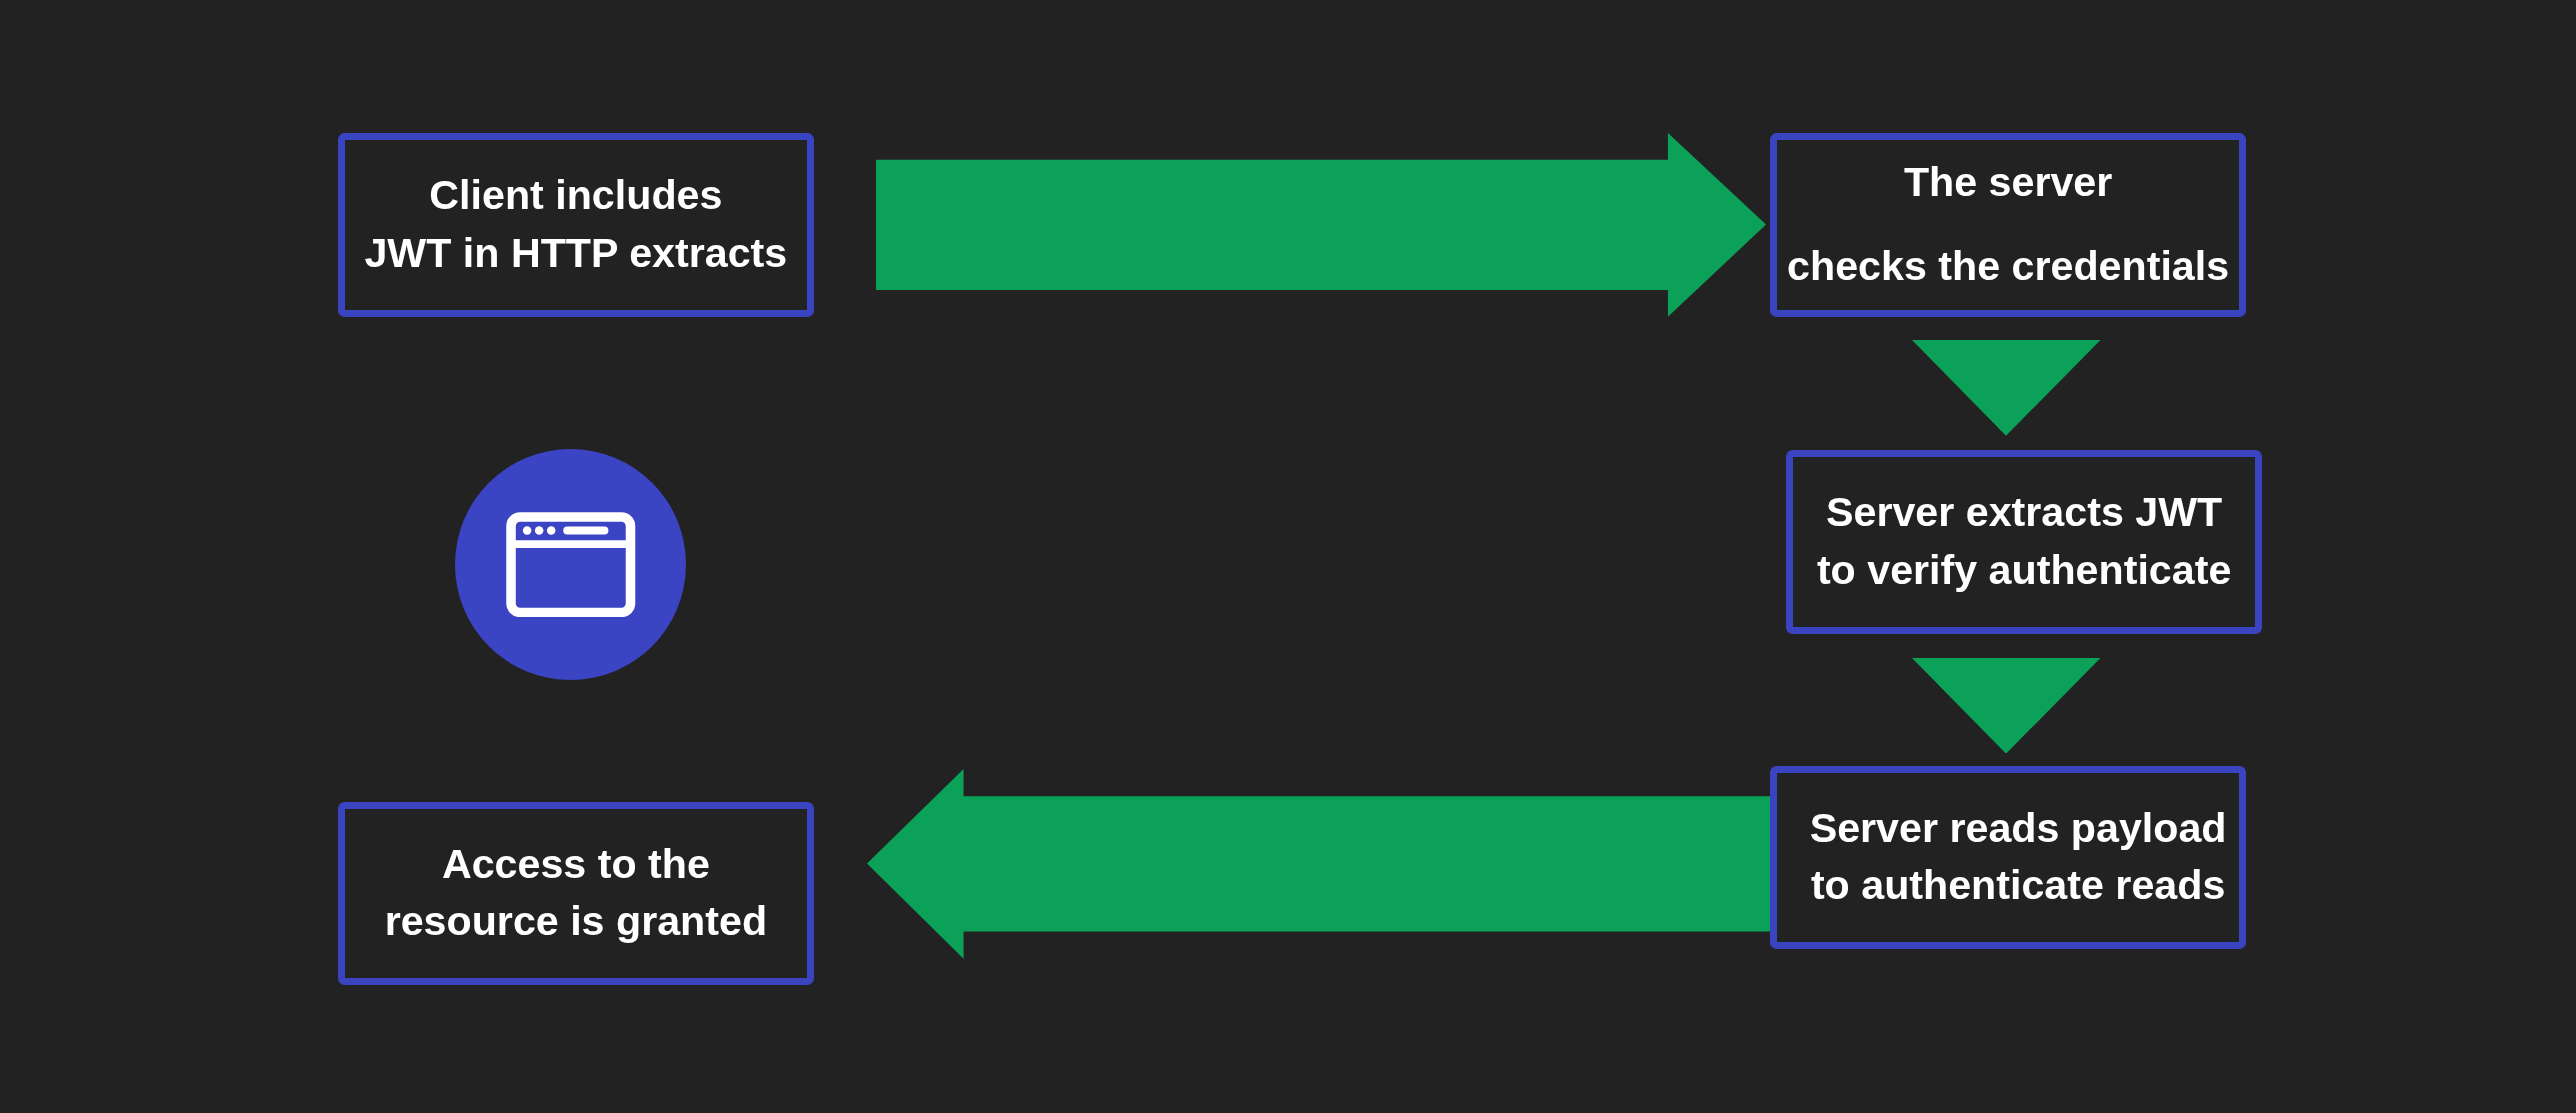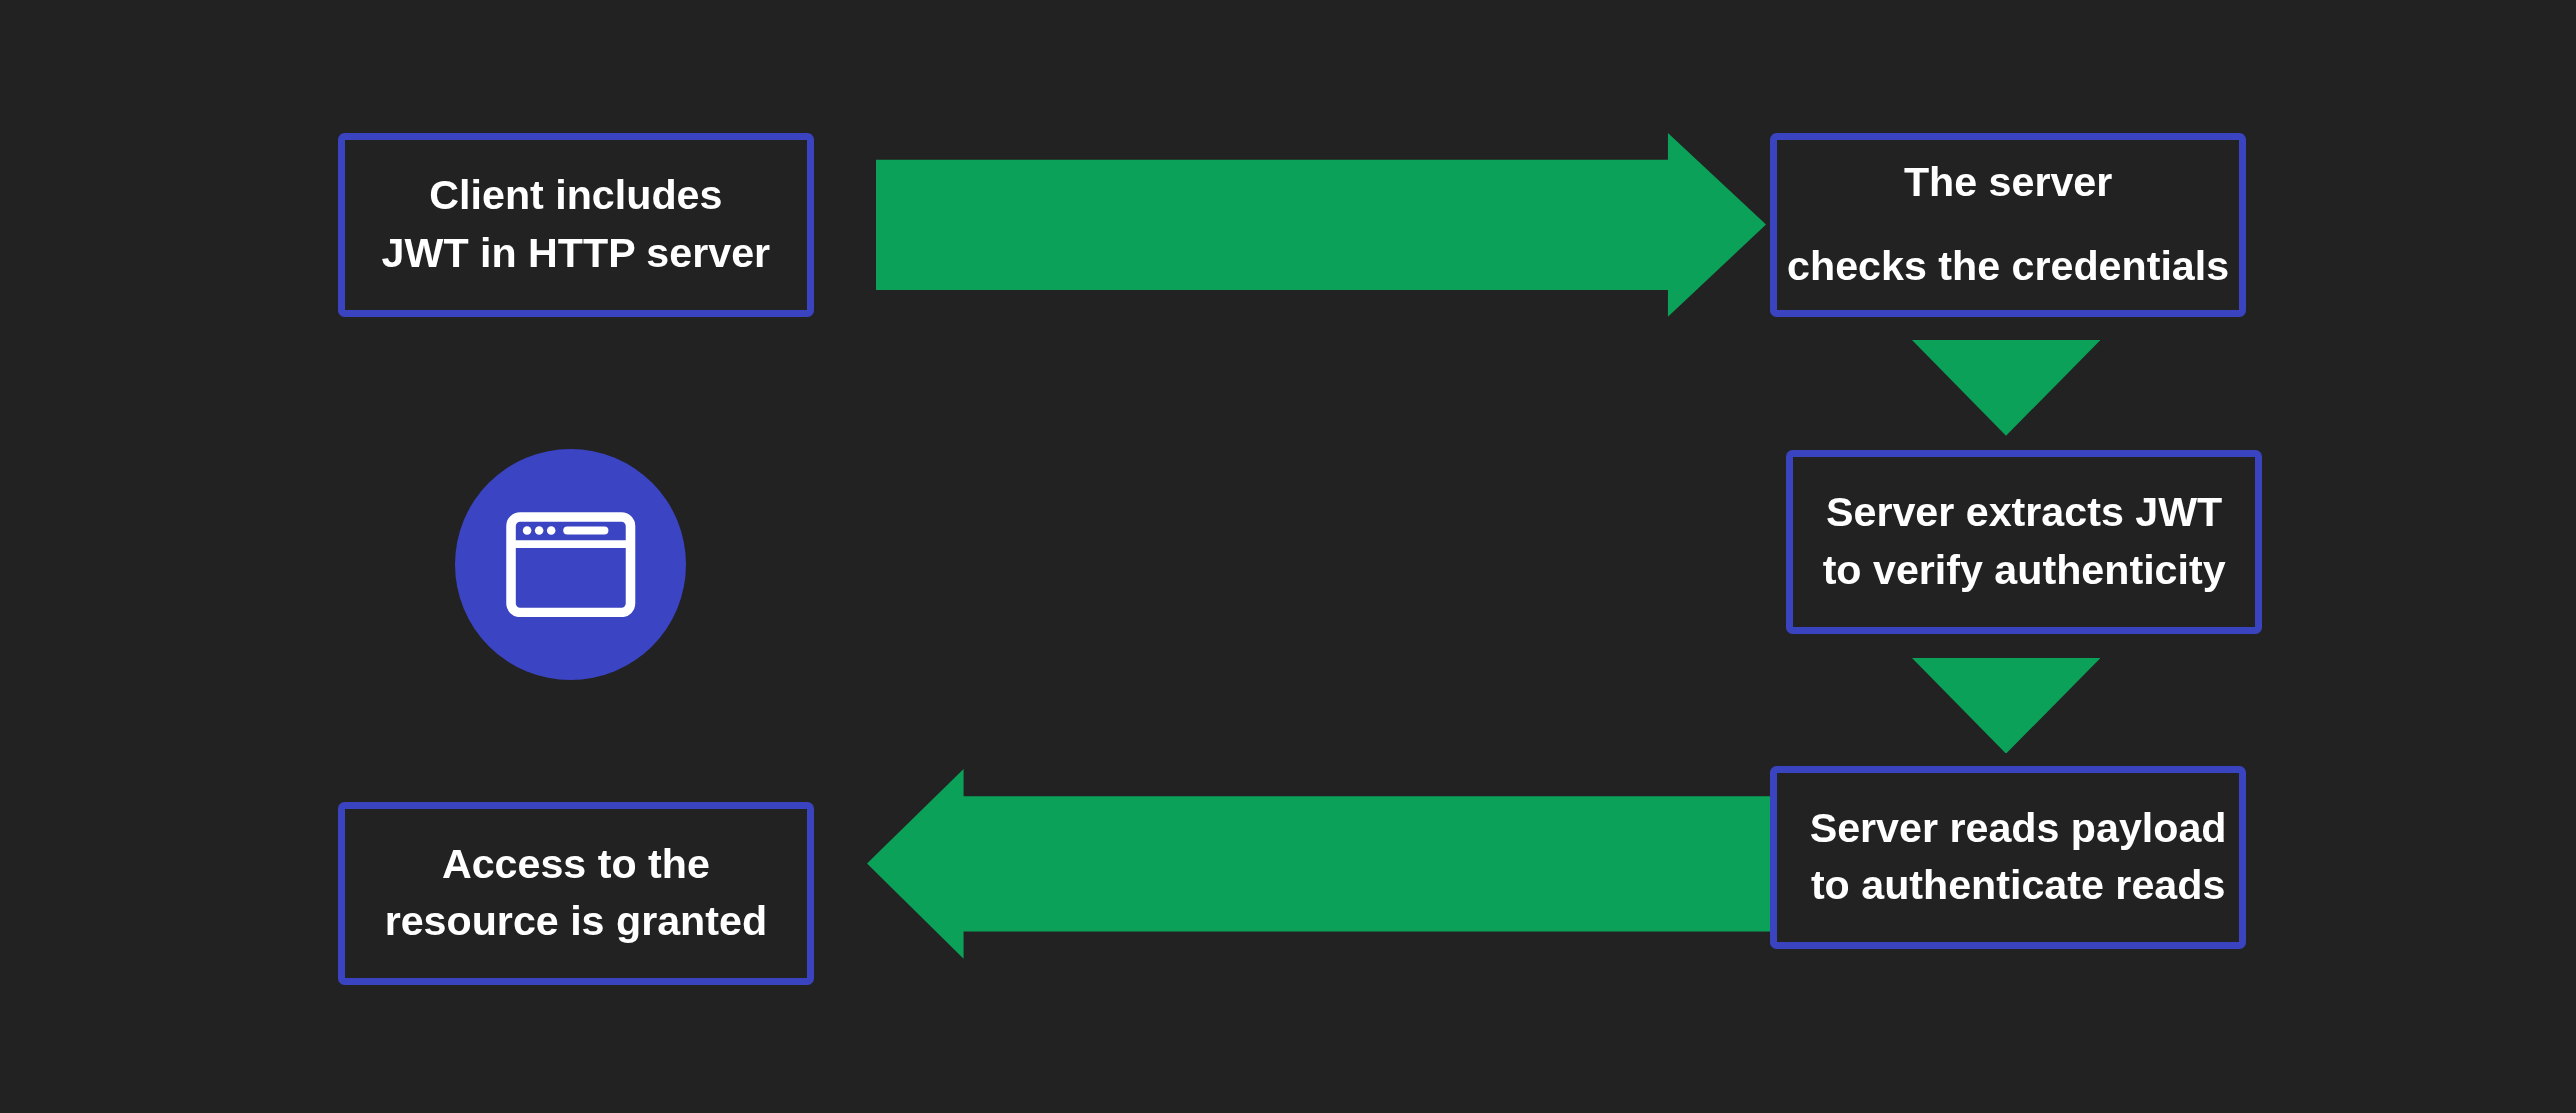--- a/index.html
+++ b/index.html
@@ -60,21 +60,21 @@
   }
   .client-badge svg{width:56%;display:block;}
 </style>
 </head>
 <body>
 
 <div class="canvas">
 
   <div class="step-box pos-top-left">
     <span>Client includes</span>
-    <span>JWT in HTTP server</span>
+    <span>JWT in HTTP extracts</span>
   </div>
 
   <div class="arrow arrow-right">
     <svg viewBox="0 0 1770 365" preserveAspectRatio="none">
       <polygon points="0,53 1575,53 1575,0 1770,182 1575,365 1575,312 0,312"></polygon>
     </svg>
   </div>
 
   <div class="step-box pos-top-right">
     <span>The server</span>
@@ -82,21 +82,21 @@
   </div>
 
   <div class="arrow arrow-down-1">
     <svg viewBox="0 0 375 190" preserveAspectRatio="none">
       <polygon points="0,0 375,0 187,190"></polygon>
     </svg>
   </div>
 
   <div class="step-box pos-mid-right">
     <span>Server extracts JWT</span>
-    <span>to verify authenticity</span>
+    <span>to verify authenticate</span>
   </div>
 
   <div class="arrow arrow-down-2">
     <svg viewBox="0 0 375 190" preserveAspectRatio="none">
       <polygon points="0,0 375,0 187,190"></polygon>
     </svg>
   </div>
 
   <div class="step-box pos-bot-right">
     <span>Server reads payload</span>

